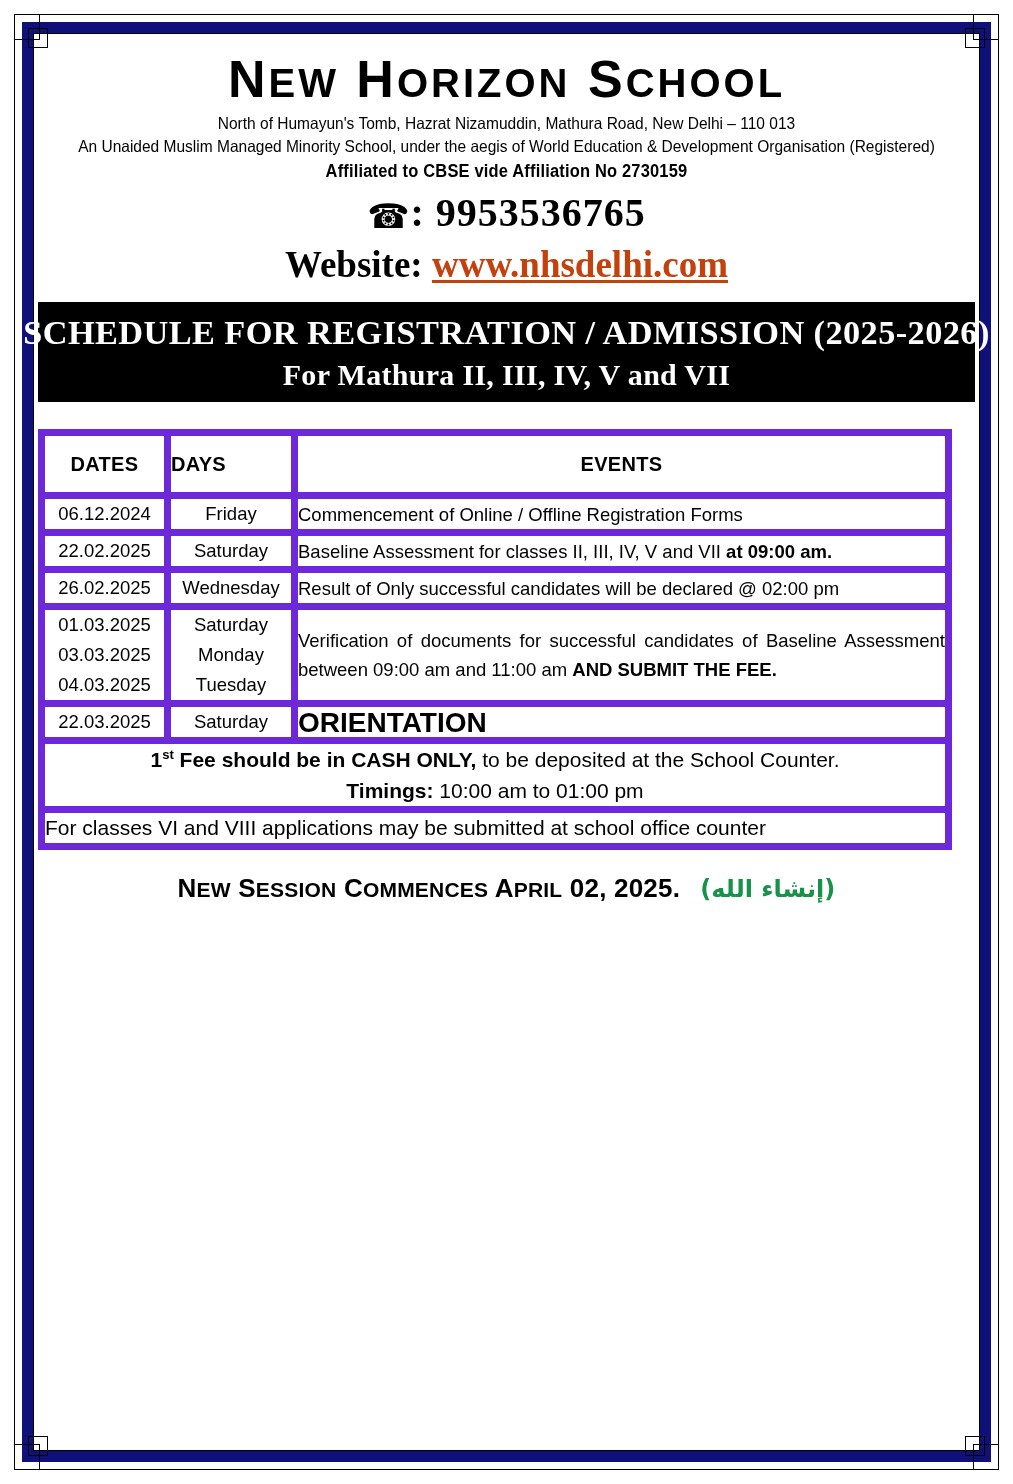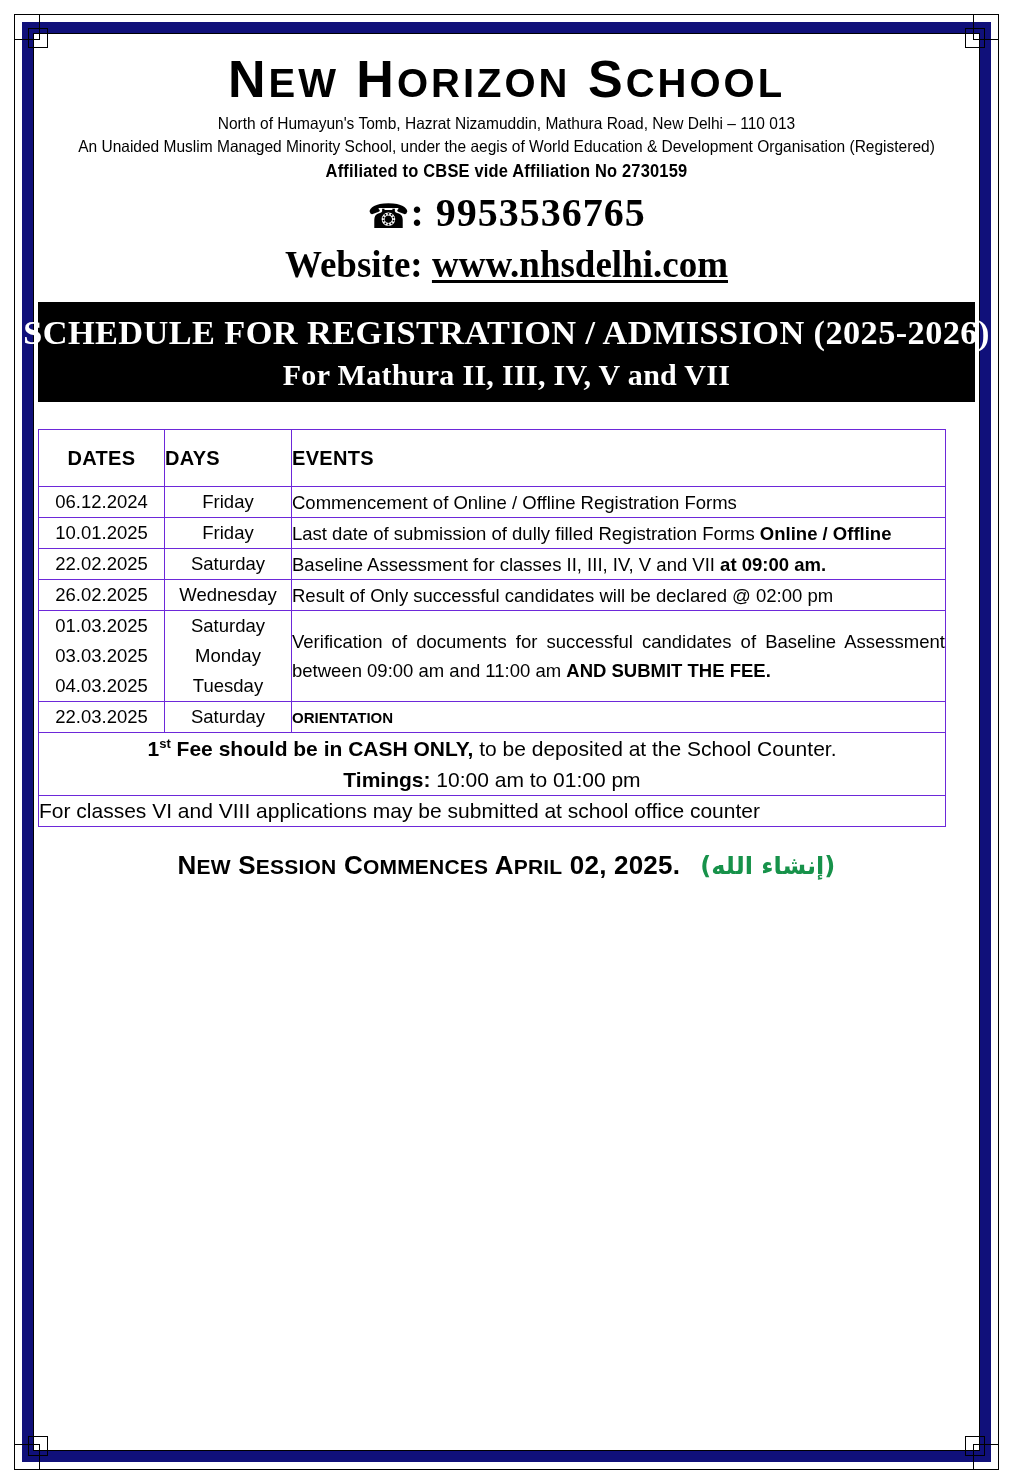--- a/index.html
+++ b/index.html
@@ -115,21 +115,21 @@
   }
   #website-line {
     text-align: center;
     font-family: "Liberation Serif", serif;
     font-weight: bold;
     font-size: 37px;
     line-height: 46px;
     margin-top: 2px;
   }
   #website-url {
-    color: #000000;
+    color: #c2410c;
     text-decoration: underline;
     text-underline-offset: 3px;
   }
 
   
   #banner {
     background: #000000;
     color: #ffffff;
     margin-top: 14px;
     padding: 10px 0 14px 0;
@@ -156,37 +156,37 @@
 
   
   #schedule-table {
     margin-top: 27px;
     width: 907px;
     border-collapse: collapse;
     table-layout: fixed;
     font-size: 18.5px;
   }
   #schedule-table td, #schedule-table th {
-    border: 1px solid #6d28d9;
+    border: 7px solid #6d28d9;
     padding: 0;
     vertical-align: middle;
   }
   .col-dates  { width: 126px; }
   .col-days   { width: 127px; }
   .col-events { width: 654px; }
 
   th.hdr {
     font-weight: bold;
     font-size: 20px;
     height: 56px;
     letter-spacing: 0.3px;
   }
   th.hdr.c-dates  { text-align: center; }
   th.hdr.c-days   { text-align: left; }
-  th.hdr.c-events { text-align: left; padding-left: 8px; }
+  th.hdr.c-events { text-align: center; padding-left: 8px; }
 
   td.cell-date {
     text-align: center;
     font-size: 18.5px;
     line-height: 30px;
     padding: 5px 2px;
   }
   td.cell-day {
     text-align: center;
     font-size: 18.5px;
@@ -196,21 +196,21 @@
   td.cell-event {
     text-align: justify;
     text-align-last: left;
     font-size: 18.5px;
     line-height: 29px;
     padding: 7px 9px 7px 8px;
   }
   td.cell-event b { font-weight: bold; }
   td.cell-event.big {
     font-weight: bold;
-    font-size: 15px;
+    font-size: 28px;
   }
   sup { font-size: 0.62em; vertical-align: super; line-height: 0; }
 
   td.note {
     text-align: center;
     padding: 10px 6px 12px 6px;
     font-size: 21px;
     line-height: 31px;
   }
   td.note b { font-weight: bold; }
@@ -293,25 +293,20 @@
         <th class="hdr c-events">EVENTS</th>
       </tr>
     </thead>
     <tbody id="schedule-body">
         <tr>
           <td class="cell-date">06.12.2024</td>
           <td class="cell-day">Friday</td>
           <td class="cell-event">Commencement of Online / Offline Registration Forms</td>
         </tr>
         <tr>
-          <td class="cell-date">10.01.2025</td>
-          <td class="cell-day">Friday</td>
-          <td class="cell-event">Last date of submission of dully filled Registration Forms <b>Online / Offline</b></td>
-        </tr>
-        <tr>
           <td class="cell-date">22.02.2025</td>
           <td class="cell-day">Saturday</td>
           <td class="cell-event">Baseline Assessment for classes II, III, IV, V and VII <b>at 09:00 am.</b></td>
         </tr>
         <tr>
           <td class="cell-date">26.02.2025</td>
           <td class="cell-day">Wednesday</td>
           <td class="cell-event">Result of Only successful candidates will be declared @ 02:00 pm</td>
         </tr>
         <tr>

